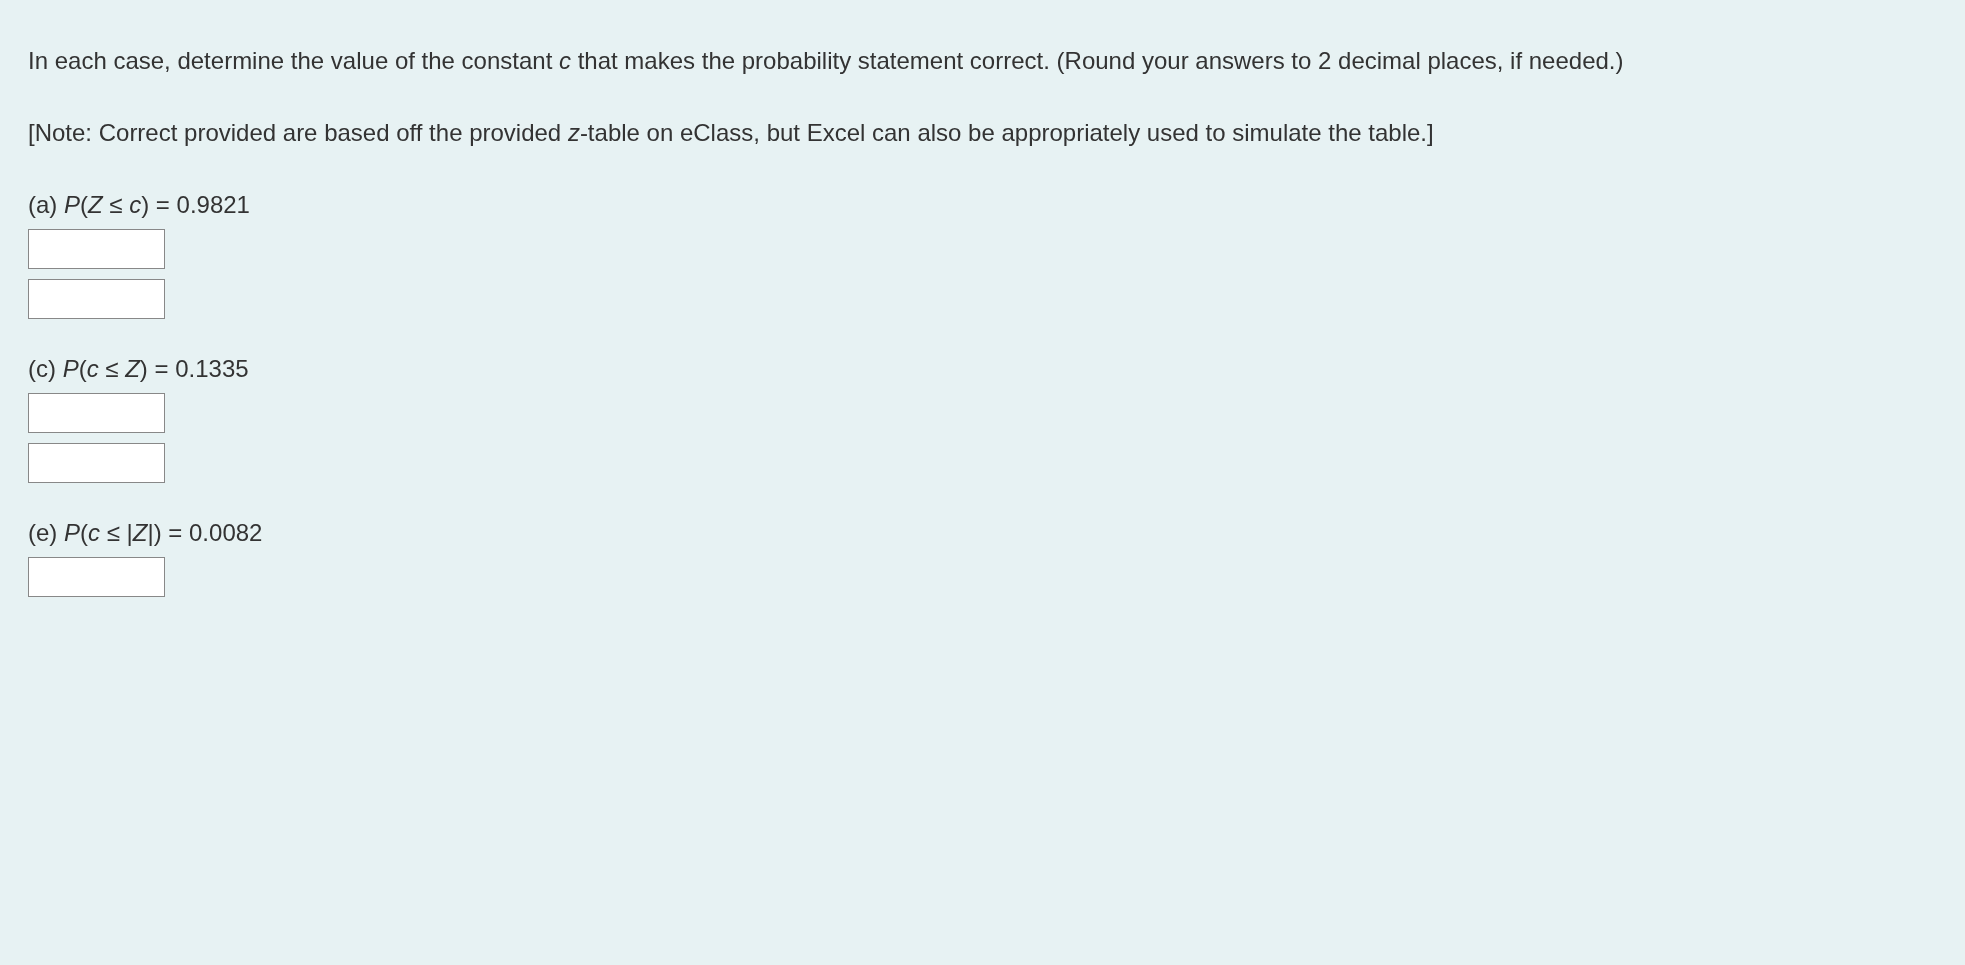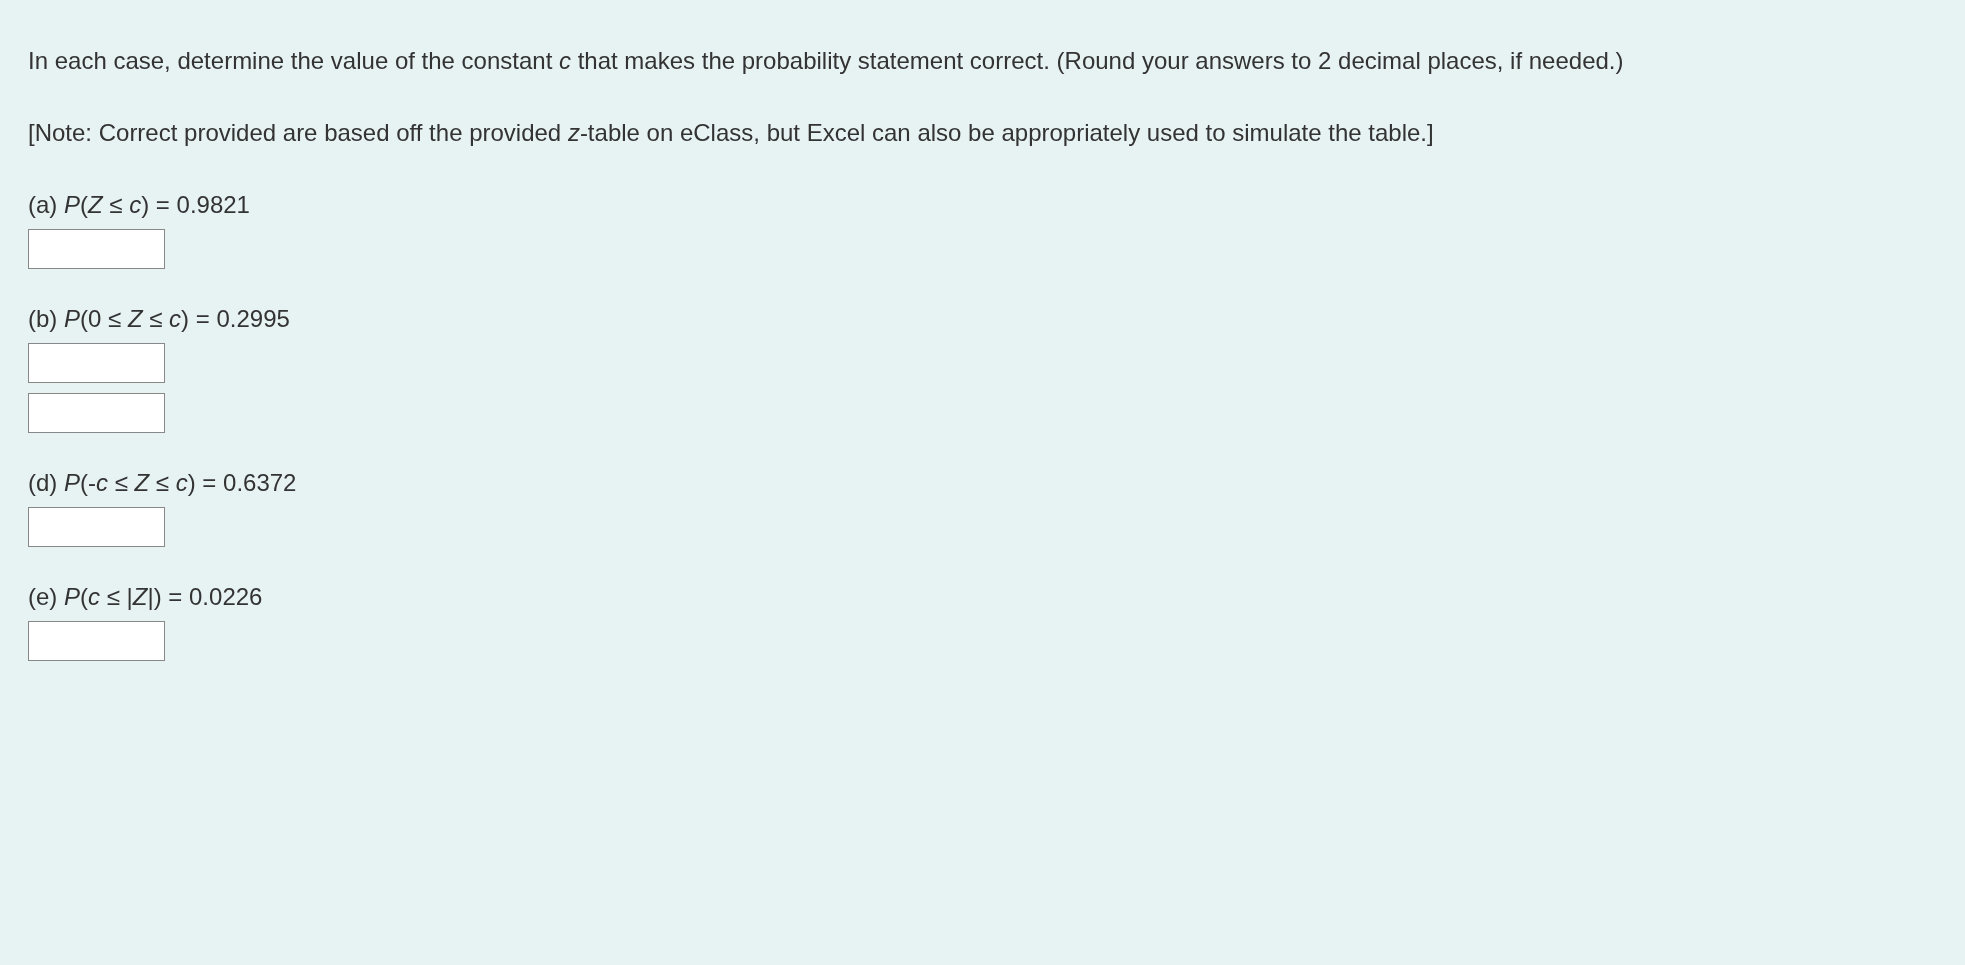--- a/index.html
+++ b/index.html
@@ -54,35 +54,32 @@
 </div>
 
 <div class="question-item">
   <div class="question-label">
     <span>(a) </span><span class="italic">P</span><span>(</span><span class="italic">Z</span><span> ≤ </span><span class="italic">c</span><span>)</span><span> = 0.9821</span>
   </div>
   <input type="text" class="answer-input" style="">
 </div>
 
 <div class="question-item">
+  <input type="text" class="answer-input" style="">
+</div>
+
+<div class="question-item">
   <div class="question-label">
-    <span>(b) </span><span class="italic">P</span><span>(0 ≤ </span><span class="italic">Z</span><span> ≤ </span><span class="italic">c</span><span>)</span><span> = 0.2995</span>
+    <span>(c) </span><span class="italic">P</span><span>(</span><span class="italic">c</span><span> ≤ </span><span class="italic">Z</span><span>)</span><span> = 0.1335</span>
   </div>
   <input type="text" class="answer-input" style="">
 </div>
 
 <div class="question-item">
   <input type="text" class="answer-input" style="">
 </div>
 
 <div class="question-item">
   <div class="question-label">
-    <span>(d) </span><span class="italic">P</span><span>(-</span><span class="italic">c</span><span> ≤ </span><span class="italic">Z</span><span> ≤ </span><span class="italic">c</span><span>)</span><span> = 0.6372</span>
-  </div>
-  <input type="text" class="answer-input" style="">
-</div>
-
-<div class="question-item">
-  <div class="question-label">
-    <span>(e) </span><span class="italic">P</span><span>(</span><span class="italic">c</span><span> ≤ |</span><span class="italic">Z</span><span>|)</span><span> = 0.0226</span>
+    <span>(e) </span><span class="italic">P</span><span>(</span><span class="italic">c</span><span> ≤ |</span><span class="italic">Z</span><span>|)</span><span> = 0.0082</span>
   </div>
   <input type="text" class="answer-input" style="">
 </div>
 
 </body></html>

